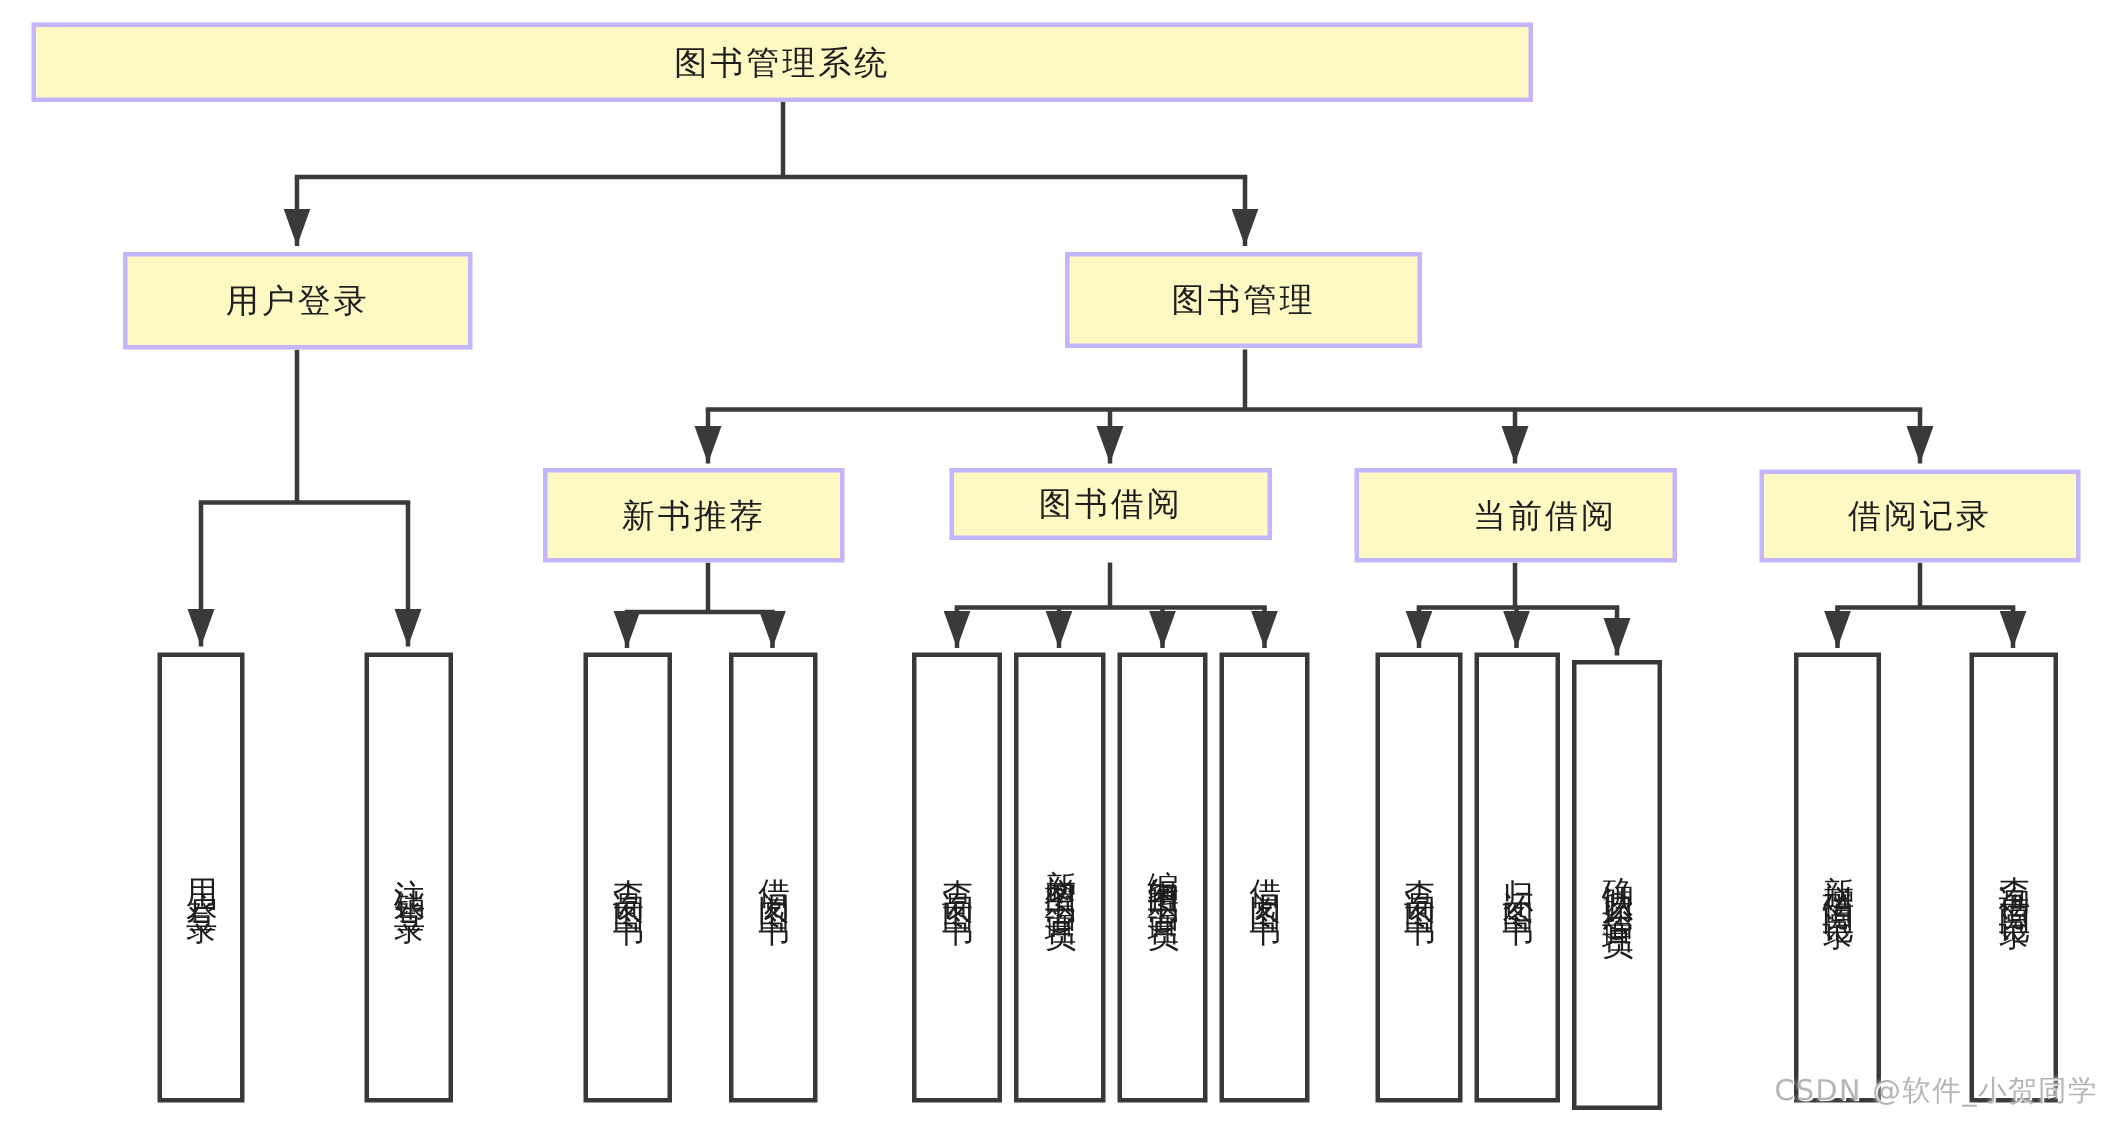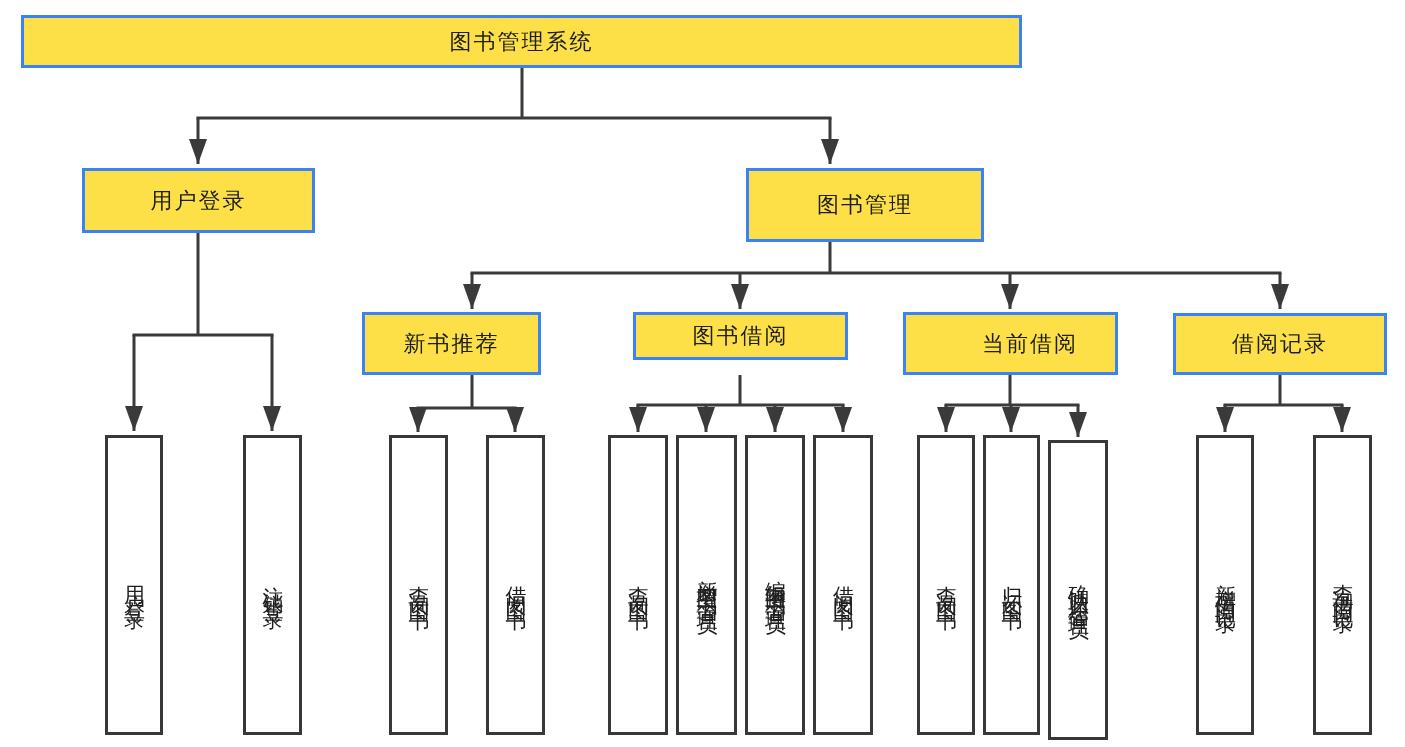--- a/index.html
+++ b/index.html
@@ -9,22 +9,22 @@
     position: relative;
     width: 1405px;
     height: 747px;
     background: #ffffff;
     overflow: hidden;
     color: #1e1e1e;
   }
   .connectors { position: absolute; left: 0; top: 0; }
   .box {
     position: absolute;
-    border: 3px solid #3b82f6;
-    background: #fde047;
+    border: 3px solid #c4b5fd;
+    background: #fef9c3;
     display: flex;
     align-items: center;
     justify-content: center;
     font-size: 22px;
     letter-spacing: 2px;
     color: #1e1e1e;
     z-index: 1;
   }
   .vbox {
     position: absolute;
@@ -105,23 +105,23 @@
       <path d="M1280,375 V405"></path>
       <path d="M1223.5,405 H1343.5"></path>
       <path d="M1225,405 V432" marker-end="url(#arrowhead)"></path>
       <path d="M1342,405 V432" marker-end="url(#arrowhead)"></path>
     </g>
   </svg>
 
   <div class="box" style="left:21px; top:15px; width:1001px; height:53px;">图书管理系统</div>
 
   <div class="box" style="left:82px; top:168px; width:233px; height:65px;">用户登录</div>
-  <div class="box" style="left:746px; top:168px; width:238px; height:74px;">图书管理</div>
+  <div class="box" style="left:710px; top:168px; width:238px; height:64px;">图书管理</div>
 
-  <div class="box" style="left:362px; top:312px; width:179px; height:63px;">新书推荐</div>
+  <div class="box" style="left:362px; top:312px; width:201px; height:63px;">新书推荐</div>
   <div class="box" style="left:633px; top:312px; width:215px; height:48px;">图书借阅</div>
   <div class="box" style="left:903px; top:312px; width:215px; height:63px;padding-left:39px;">当前借阅</div>
   <div class="box" style="left:1173px; top:313px; width:214px; height:62px;font-family:Liberation Serif, serif;">借阅记录</div>
 
   <div class="vbox" style="left:105px; top:435px; width:58px; height:300px;">用户登录</div>
   <div class="vbox" style="left:243px; top:435px; width:59px; height:300px;">注销登录</div>
 
   <div class="vbox" style="left:389px; top:435px; width:59px; height:300px;">查询图书</div>
   <div class="vbox" style="left:486px; top:435px; width:59px; height:300px;">借阅图书</div>
 
@@ -130,14 +130,15 @@
   <div class="vbox" style="left:745px; top:435px; width:60px; height:300px; letter-spacing:5px;">编辑图书（管理员）</div>
   <div class="vbox" style="left:813px; top:435px; width:60px; height:300px;">借阅图书</div>
 
   <div class="vbox" style="left:917px; top:435px; width:58px; height:300px;">查询图书</div>
   <div class="vbox" style="left:983px; top:435px; width:57px; height:300px;">归还图书</div>
   <div class="vbox" style="left:1048px; top:440px; width:60px; height:300px; letter-spacing:5px;">确认归还（管理员）</div>
 
   <div class="vbox" style="left:1196px; top:435px; width:58px; height:300px; letter-spacing:6px;">新增借阅记录</div>
   <div class="vbox" style="left:1313px; top:435px; width:59px; height:300px; letter-spacing:6px;">查询借阅记录</div>
 
+  <div class="watermark">CSDN @软件_小贺同学</div>
 
 </div>
 
 </body></html>

